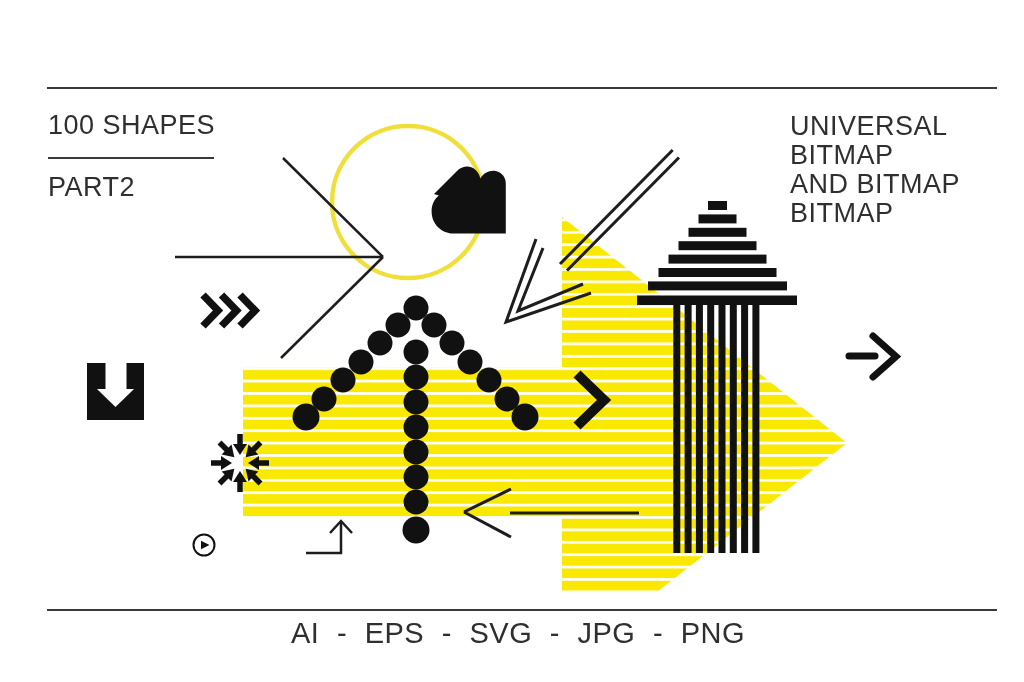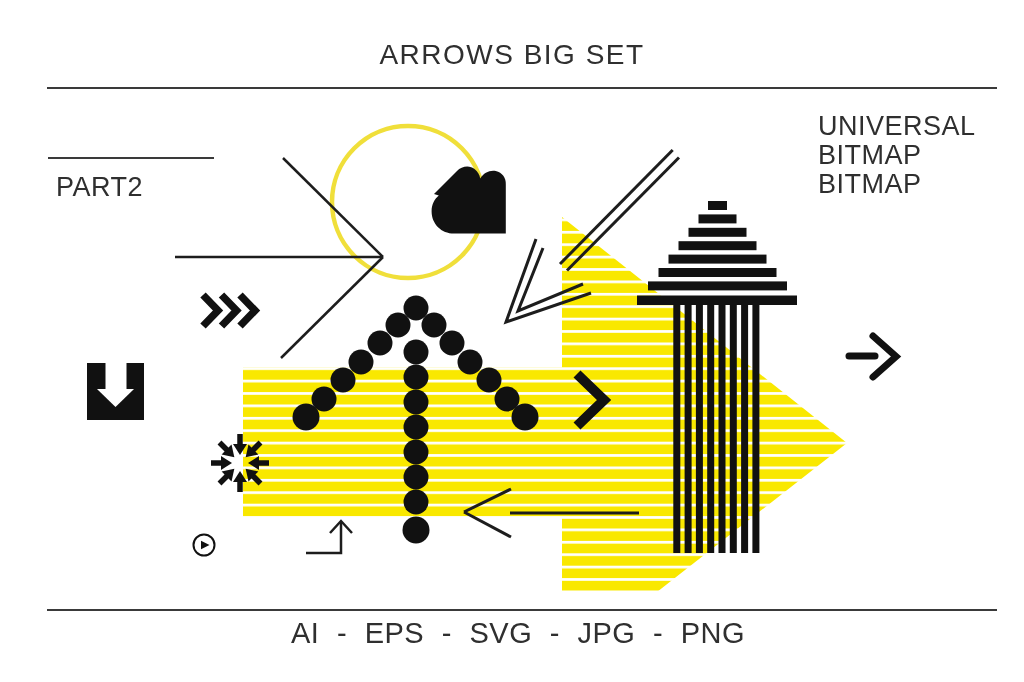--- a/index.html
+++ b/index.html
@@ -13,22 +13,22 @@
   }
   html,body{margin:0;padding:0;background:#e8e8e8;}
   #poster{
     position:relative;width:1024px;height:682px;background:var(--background);
     overflow:hidden;font-family:"Liberation Sans", sans-serif;color:var(--text);
   }
   #art{position:absolute;left:0;top:0;width:1024px;height:682px;}
   .txt{position:absolute;line-height:1;white-space:nowrap;}
   .title{left:0;top:41;width:100%;top:41px;text-align:center;font-size:28px;letter-spacing:1.5px;}
   .l1{left:48px;top:112px;font-size:27px;letter-spacing:0.5px;}
-  .l2{left:56px;top:174px;font-size:27px;letter-spacing:0.5px;}
-  .rblock{left:818px;top:112px;font-size:27px;letter-spacing:0.5px;line-height:29px;}
+  .l2{left:48px;top:174px;font-size:27px;letter-spacing:0.5px;}
+  .rblock{left:790px;top:112px;font-size:27px;letter-spacing:0.5px;line-height:29px;}
   .footer{left:0;top:619px;width:100%;text-align:center;font-size:29px;letter-spacing:0.5px;word-spacing:9px;margin-left:6px;}
 </style>
 </head>
 <body>
 
 <div id="poster">
 
   <svg id="art" viewBox="0 0 1024 682" xmlns="http://www.w3.org/2000/svg">
     <defs>
       <pattern id="stripes" x="0" y="218.5" width="12" height="12.4" patternUnits="userSpaceOnUse">
@@ -175,21 +175,22 @@
       <circle cx="204" cy="545" r="10.5" fill="none" stroke="var(--shape-black)" stroke-width="2"></circle>
       <polygon points="201,540.8 201,549.2 209.5,545" fill="var(--shape-black)"></polygon>
     </g>
 
     <g stroke="var(--shape-black)" stroke-width="7" fill="none" stroke-linecap="round">
       <line x1="849" y1="356" x2="875" y2="356"></line>
       <polyline points="873,336 896,356.5 873,377"></polyline>
     </g>
   </svg>
 
-  <div class="txt title">ARROWS BIG SET</div>
+  <div class="txt l1">100 SHAPES</div>
   <div class="txt l2">PART2</div>
   <div class="txt rblock">
     <div>UNIVERSAL</div>
     <div>BITMAP</div>
+    <div>AND BITMAP</div>
     <div>BITMAP</div>
   </div>
   <div class="txt footer">AI - EPS - SVG - JPG - PNG</div>
 </div>
 
 </body></html>

